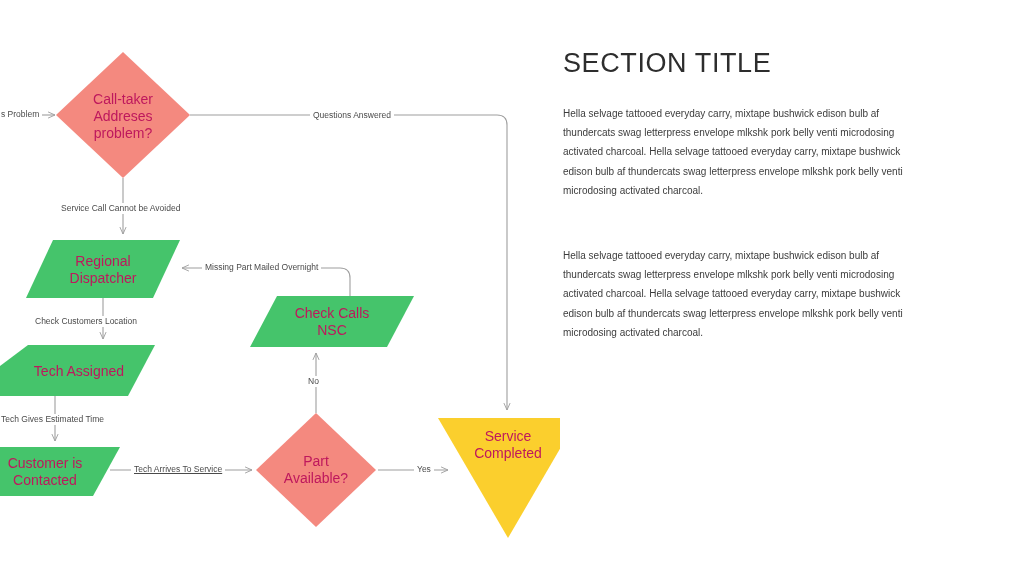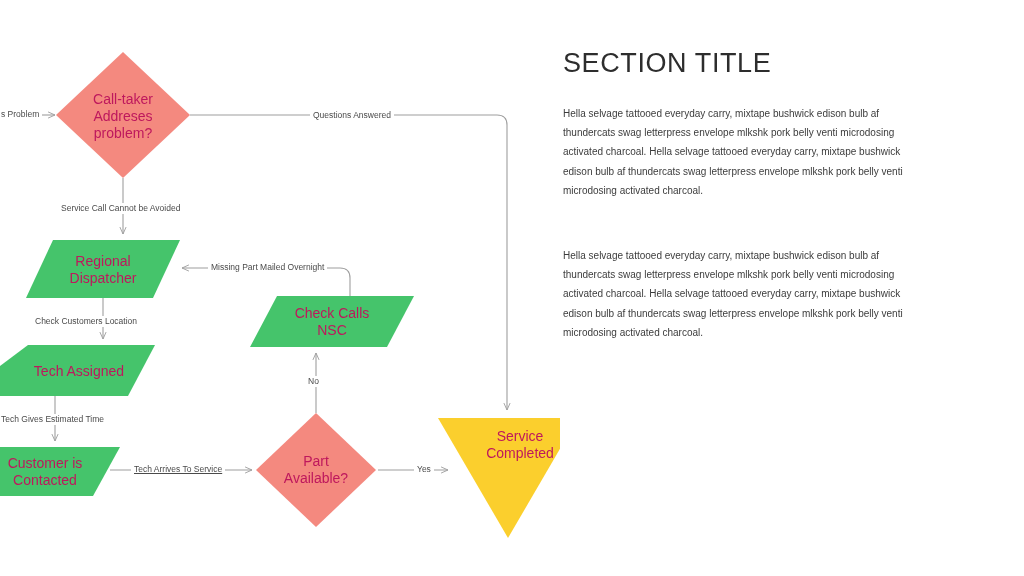--- a/index.html
+++ b/index.html
@@ -149,36 +149,36 @@
 
     <div class="node-label" style="left:-10px; top:452px; width:110px; height:40px;">Customer is
 Contacted</div>
 
     <div class="node-label" style="left:270px; top:303px; width:124px; height:38px;">Check Calls
 NSC</div>
 
     <div class="node-label" style="left:262px; top:450px; width:108px; height:40px;">Part
 Available?</div>
 
-    <div class="node-label" style="left:460px; top:425px; width:120px; height:40px;text-align:center;">Service
+    <div class="node-label" style="left:448px; top:425px; width:120px; height:40px;text-align:center;">Service
 Completed</div>
 
     <div class="edge-label" style="left:-2px; top:109px;">s Problem</div>
 
     <div class="edge-label" style="left:310px; top:110px;">Questions Answered</div>
 
     <div class="edge-label" style="left:58px; top:203px;">Service Call Cannot be Avoided</div>
 
     <div class="edge-label" style="left:32px; top:316px;">Check Customers Location</div>
 
     <div class="edge-label" style="left:-2px; top:414px;">Tech Gives Estimated Time</div>
 
     <div class="edge-label" style="left:131px; top:464px;text-decoration:underline;">Tech Arrives To Service</div>
 
-    <div class="edge-label" style="left:208px; top:262px;">Missing Part Mailed Overnight</div>
+    <div class="edge-label" style="left:202px; top:262px;">Missing Part Mailed Overnight</div>
 
     <div class="edge-label" style="left:305px; top:376px;">No</div>
 
     <div class="edge-label" style="left:414px; top:464px;">Yes</div>
   </div>
 
   <div id="text-panel">
     <div id="section-title">SECTION TITLE</div>
 
     <p class="body-para" id="para-1" style="margin:0;">Hella selvage tattooed everyday carry, mixtape bushwick edison bulb af thundercats swag letterpress envelope mlkshk pork belly venti microdosing activated charcoal. Hella selvage tattooed everyday carry, mixtape bushwick edison bulb af thundercats swag letterpress envelope mlkshk pork belly venti microdosing activated charcoal.</p>

